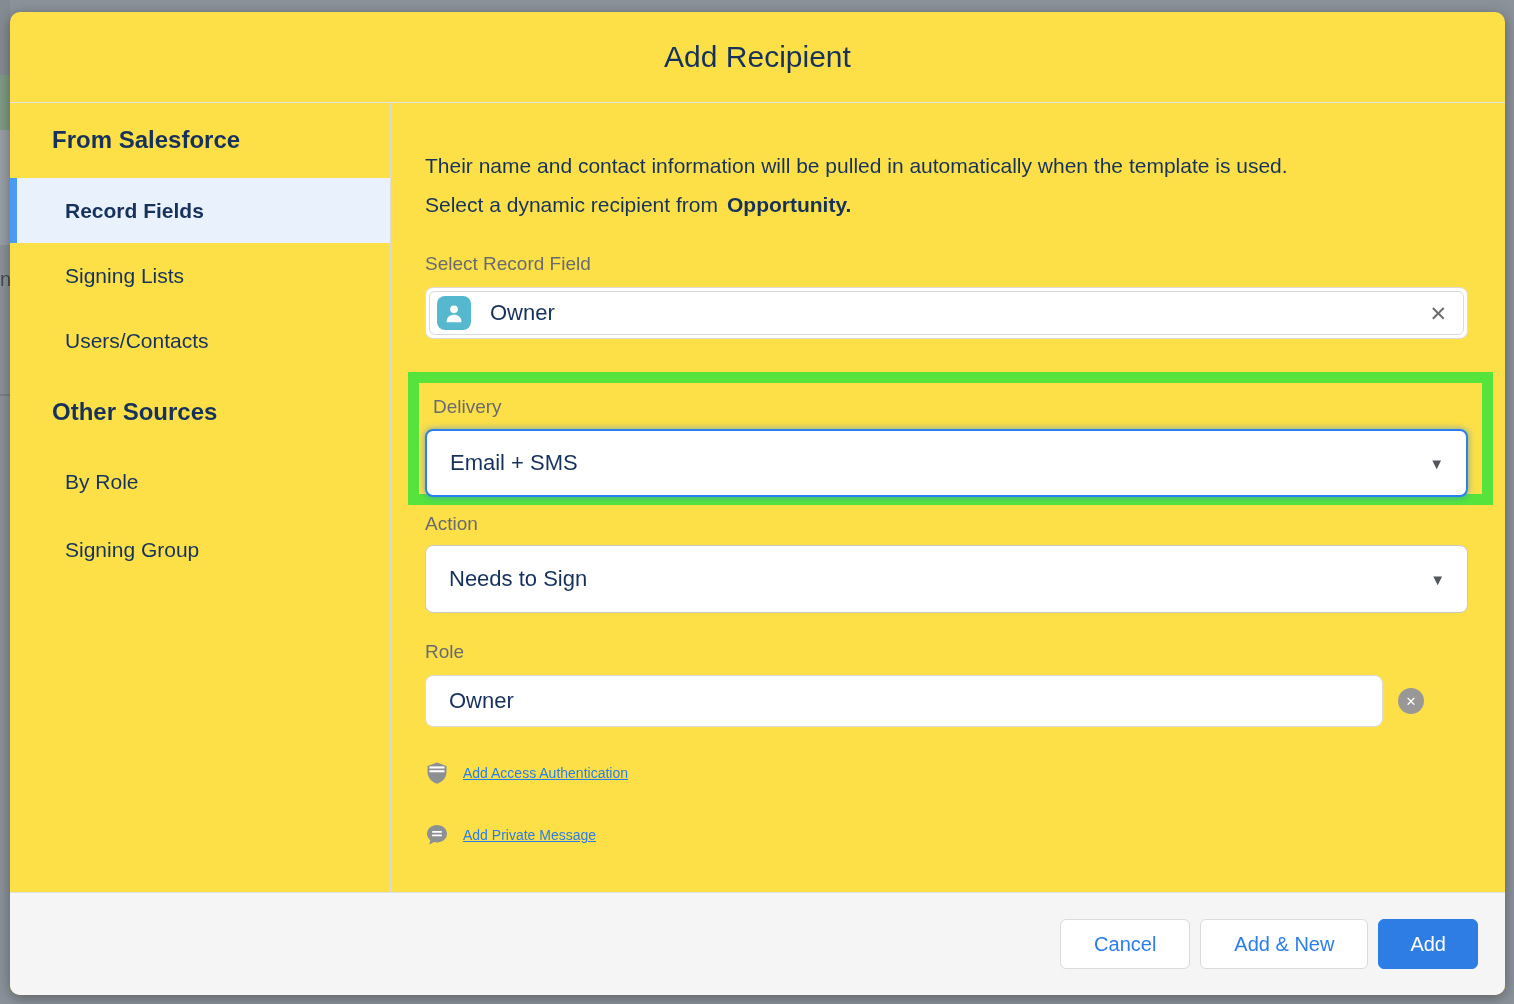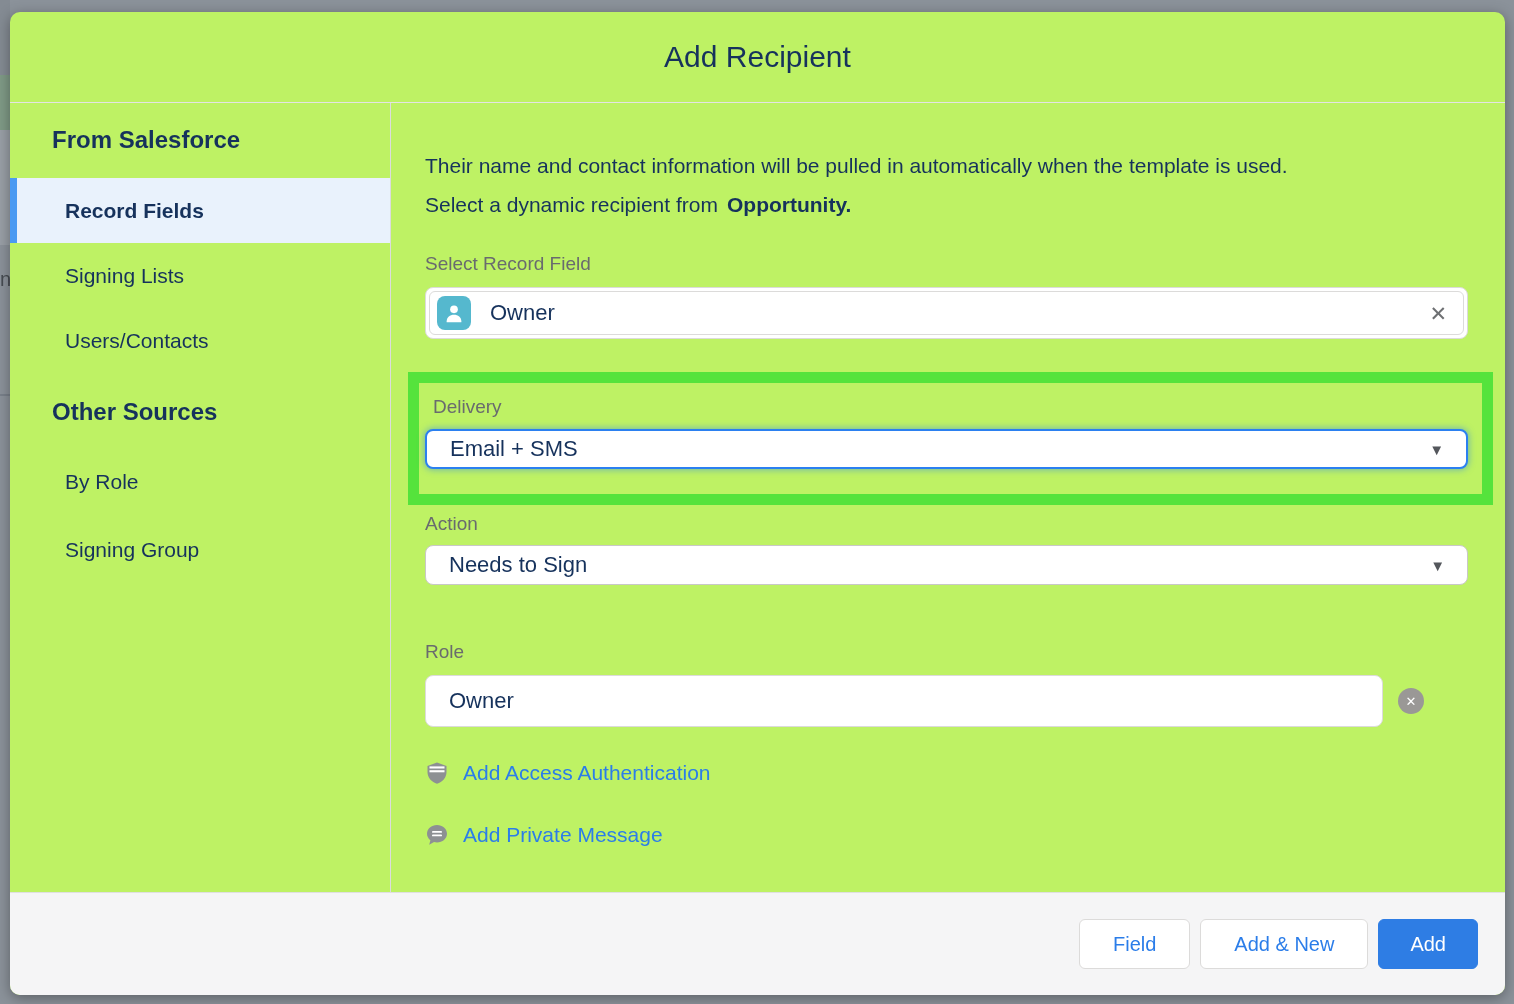--- a/index.html
+++ b/index.html
@@ -15,21 +15,21 @@
   .bd-dark   { top: 0;   height: 75px;  background: #848b93; }
   .bd-green  { top: 75px; height: 55px; background: #7f9a86; }
   .bd-light  { top: 130px; height: 115px; background: #999fa6; }
   .bd-line   { top: 394px; height: 2px; background: #79808a; }
   .bd-text   { top: 266px; height: 26px; overflow: hidden; color: #474c52;
                font-size: 20px; line-height: 26px; }
   
   .modal {
     position: absolute; left: 10px; top: 12px;
     width: 1495px; height: 983px;
-    background: #bef264; border-radius: 10px;
+    background: #fde047; border-radius: 10px;
     box-shadow: 0 3px 14px rgba(0,0,0,.35);
     overflow: hidden;
   }
   .modal-header {
     position: absolute; top: 0; left: 0; right: 0; height: 91px;
     border-bottom: 1px solid #e4e4e4;
     display: flex; align-items: center; justify-content: center;
   }
   .modal-title { font-size: 30px; font-weight: 500; color: #16325c; }
   
@@ -79,21 +79,21 @@
   }
   .pill-value { margin-left: 19px; font-size: 22px; color: #16325c; flex: 1 1 auto; }
   .pill-remove { font-size: 21px; color: #6e7073; cursor: pointer; line-height: 1; }
   
   .annotation-box {
     position: absolute; left: 18px; top: 269px; width: 1085px; height: 133px;
     border: 11px solid #55e33c;
   }
   .annotation-box .field-label { position: absolute; left: 14px; top: 13px; }
   .select-box {
-    position: absolute; height: 40px; width: 1043px;
+    position: absolute; height: 68px; width: 1043px;
     border: 1px solid #c9c8c7; border-radius: 8px; background: #fff;
     display: flex; align-items: center; cursor: pointer;
   }
   .select-box .select-value { margin-left: 23px; font-size: 22px; color: #16325c; flex: 1; }
   .select-box .arrow { margin-right: 22px; font-size: 15px; color: #54575c; }
   .select-delivery {
     left: 6px; top: 46px;
     border: 2px solid #2b80f0;
     box-shadow: 0 0 6px 1px rgba(43,128,240,.5);
   }
@@ -109,21 +109,21 @@
     position: absolute; left: 1008px; top: 585px; width: 26px; height: 26px;
     border-radius: 50%; background: #9a9896; color: #fff;
     display: flex; align-items: center; justify-content: center;
     font-size: 13px; font-weight: 700; cursor: pointer;
   }
   .link-row {
     position: absolute; left: 35px; display: flex; align-items: center;
     cursor: pointer;
   }
   .link-row .link-icon { width: 24px; height: 24px; margin-right: 14px; flex: 0 0 auto; }
-  .link-row .link-label { font-size: 21px; color: #2b7de9; }
+  .link-row .link-label { font-size: 14px; color: #2b7de9; text-decoration: underline; }
   .link1 { top: 658px; }
   .link2 { top: 720px; }
   
   .modal-footer {
     position: absolute; left: 0; right: 0; bottom: 0; height: 103px;
     background: #f5f5f6; border-top: 1px solid #e0e0e0;
     display: flex; align-items: center; justify-content: flex-end;
     gap: 10px; padding-right: 27px;
   }
   .btn {
@@ -243,18 +243,18 @@
           <rect x="7" y="8" width="10" height="1.8" rx="0.9" fill="#ffffff"></rect>
           <rect x="7" y="11.5" width="10" height="1.8" rx="0.9" fill="#ffffff"></rect>
         </svg>
       </span>
       <span class="link-label">Add Private Message</span>
     </div>
 
   </div>
 
   <div class="modal-footer">
-    <button class="btn btn-secondary">Field</button>
+    <button class="btn btn-secondary">Cancel</button>
     <button class="btn btn-secondary">Add &amp; New</button>
     <button class="btn btn-primary">Add</button>
   </div>
 
 </div>
 
 </body></html>

